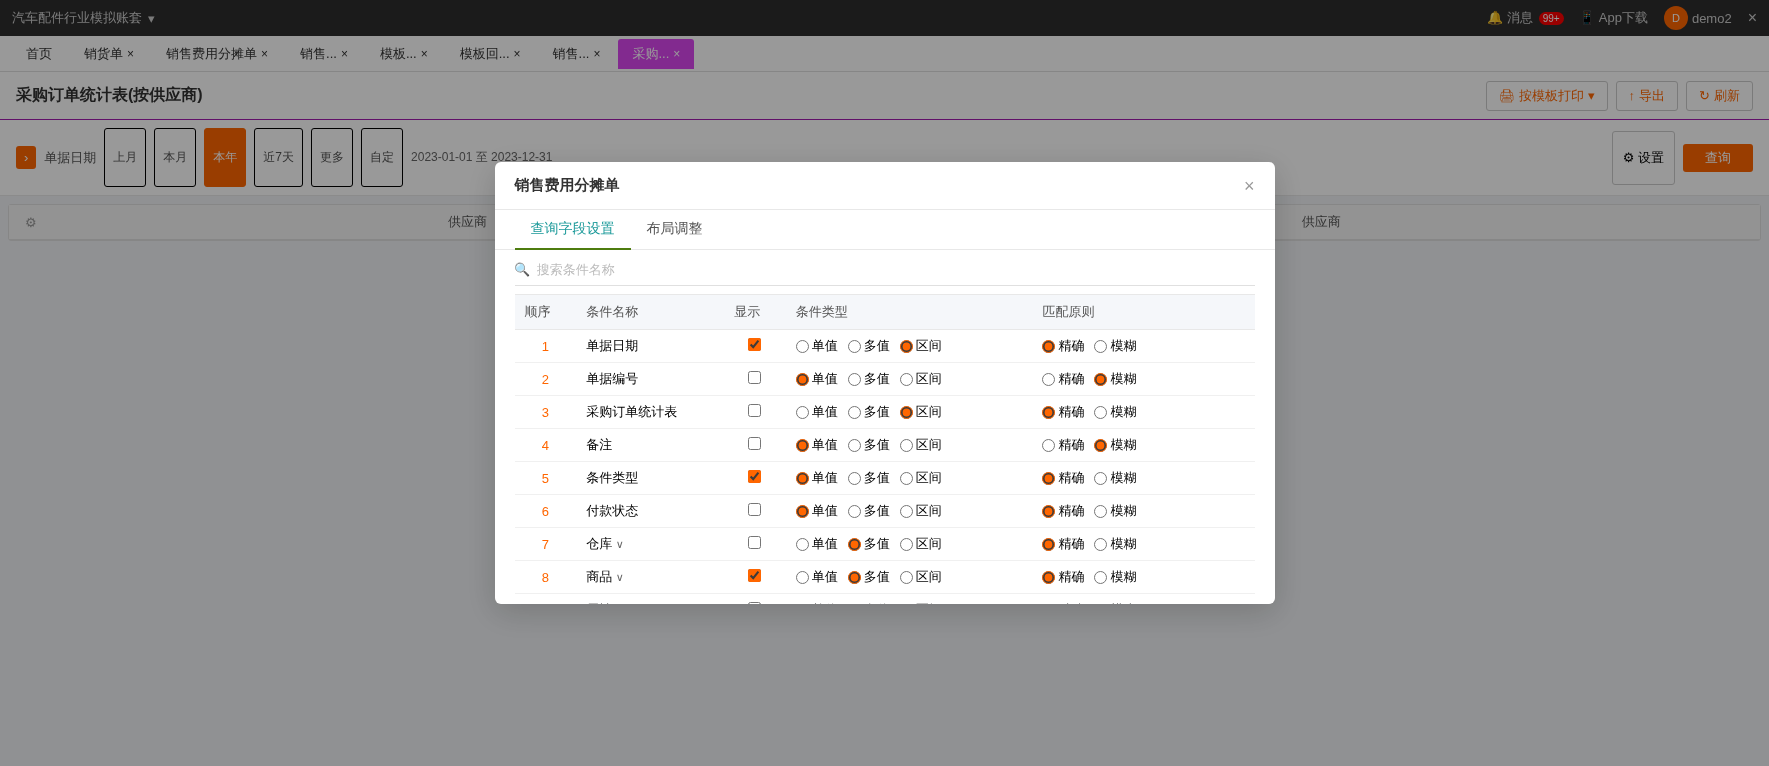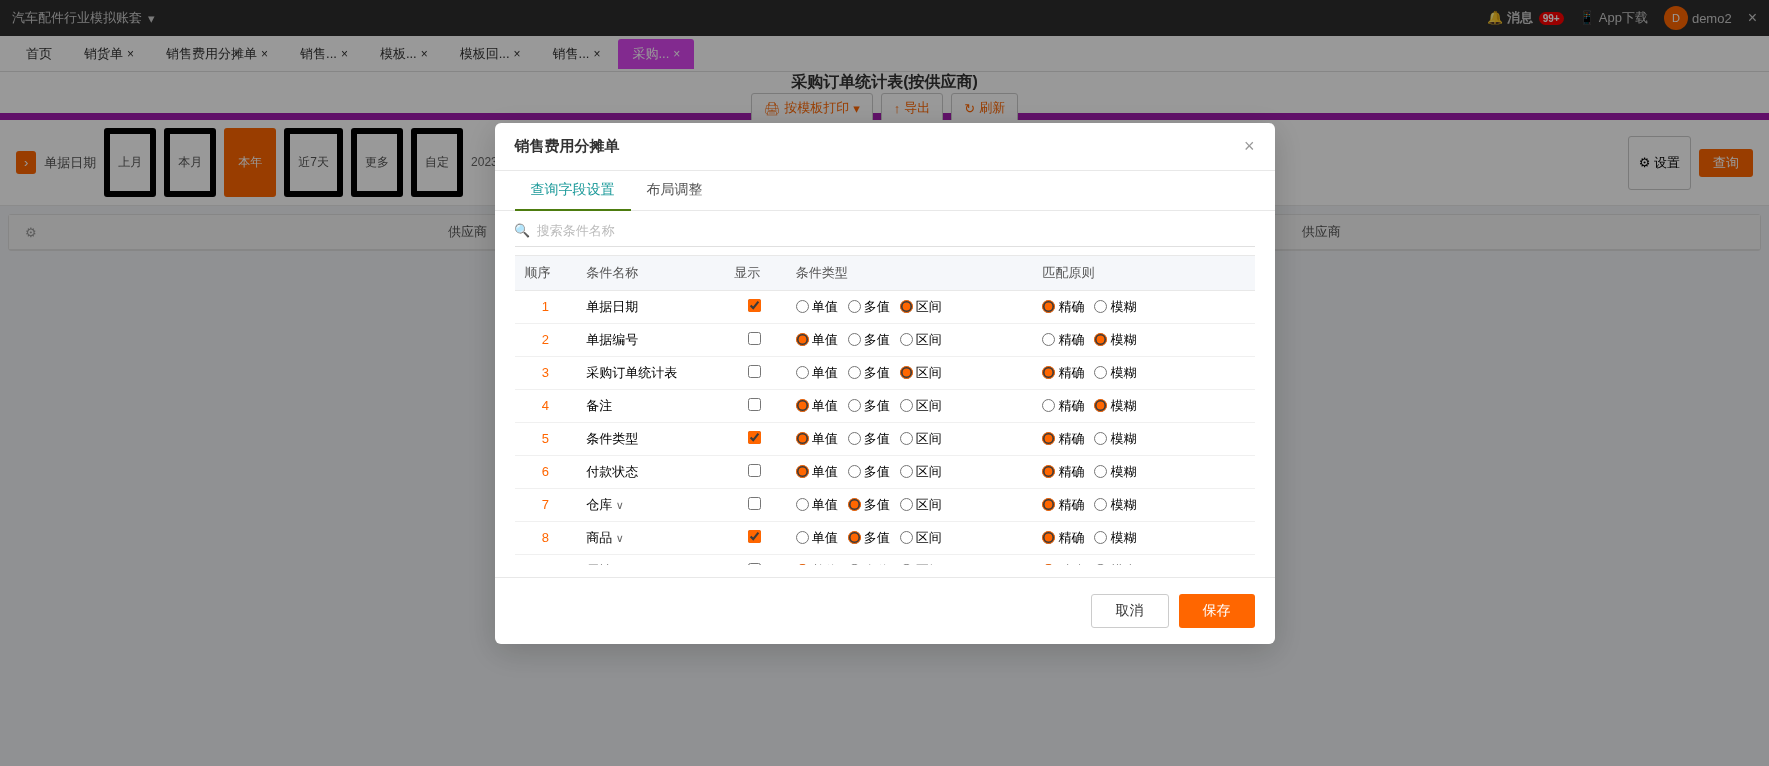--- a/index.html
+++ b/index.html
@@ -42,40 +42,39 @@
     .tab-close { font-size: 12px; color: inherit; cursor: pointer; }
 
     
     .page-header {
       height: 48px;
       background: #fff;
       display: flex;
       align-items: center;
       padding: 0 16px;
       justify-content: space-between;
-      border-bottom: 7px solid #a21caf;
-      flex-direction: column;
+      border-bottom: 1px solid #a21caf;
     }
     .page-title { font-size: 16px; font-weight: bold; color: #333; }
     .page-actions { display: flex; align-items: center; gap: 8px; }
     .btn-print { border: 1px solid #ccc; background: #fff; padding: 5px 12px; border-radius: 3px; font-size: 13px; cursor: pointer; display: flex; align-items: center; gap: 4px; color: #f60; }
     .btn-export { border: 1px solid #ccc; background: #fff; padding: 5px 12px; border-radius: 3px; font-size: 13px; cursor: pointer; color: #f60; display: flex; align-items: center; gap: 4px; }
     .btn-refresh { border: 1px solid #ccc; background: #fff; padding: 5px 12px; border-radius: 3px; font-size: 13px; cursor: pointer; color: #f60; display: flex; align-items: center; gap: 4px; }
 
     
     .filter-bar {
       background: #fff;
       padding: 8px 16px;
       display: flex;
       align-items: center;
       gap: 8px;
       border-bottom: 1px solid #e8e8e8;
     }
     .filter-toggle { background: #f60; color: #fff; border: none; padding: 4px 8px; border-radius: 3px; cursor: pointer; font-size: 13px; }
-    .filter-date-btn { padding: 20px 8px; border: 6px solid #000000; border-radius: 3px; cursor: pointer; font-size: 12px; color: #555; background: #fff; }
+    .filter-date-btn { padding: 20px 8px; border: 1px solid #000000; border-radius: 3px; cursor: pointer; font-size: 12px; color: #555; background: #fff; }
     .filter-date-btn.active { background: #f60; color: #fff; border-color: #f60; }
     .filter-date-range { color: #666; font-size: 12px; }
     .btn-settings { border: 1px solid #ccc; background: #fff; padding: 17px 10px; border-radius: 3px; cursor: pointer; font-size: 13px; }
 
     
     .table-area { background: #fff; margin: 8px; border: 1px solid #e0e0e0; border-radius: 3px; }
     .table-header-row { display: flex; background: #f5f5f5; border-bottom: 1px solid #e0e0e0; padding: 8px 16px; align-items: center; gap: 8px; }
     .gear-icon { color: #999; }
     .col-header { font-size: 13px; color: #555; font-weight: 500; flex: 1; text-align: center; }
     .col-header:first-child { flex: 0 0 80px; }
@@ -217,21 +216,21 @@
   </style>
 </head>
 <body>
 
 <div class="top-bar">
   <div class="top-bar-left">
     <span>汽车配件行业模拟账套</span>
     <span style="cursor:pointer;">▾</span>
   </div>
   <div class="top-bar-right">
-    <span style="cursor:pointer;font-weight:bold;">
+    <span style="cursor:pointer;">
       <span>🔔</span>
       <span>消息</span>
       <span class="badge">99+</span>
     </span>
     <span style="cursor:pointer;text-align:center;">
       <span>📱</span>
       <span>App下载</span>
     </span>
     <span style="cursor:pointer; display:flex; align-items:center; gap:4px;">
       <span style="width:24px;height:24px;background:#f60;border-radius:50%;display:inline-flex;align-items:center;justify-content:center;color:#fff;font-size:11px;">D</span>
@@ -314,21 +313,21 @@
   </button>
   <button class="filter-date-btn">
     <span>自定</span>
   </button>
   <span class="filter-date-range">2023-01-01 至 2023-12-31</span>
   <span style="flex:1;"></span>
   <button class="btn-settings">
     <span>⚙</span>
     <span>设置</span>
   </button>
-  <button class="btn-save" style="border:none; background:#f60; color:#fff; padding:5px 14px; border-radius:3px; cursor:pointer; font-size:13px;">
+  <button class="btn-save" style="border:none; background:#f60; color:#fff; padding:5px 22px; border-radius:3px; cursor:pointer; font-size:13px;">
     <span>查询</span>
   </button>
 </div>
 
 <div class="table-area">
   <div class="table-header-row">
     <span class="gear-icon">⚙</span>
     <span class="col-header">供应商</span>
     <span class="col-header">供应商</span>
   </div>
@@ -676,22 +675,14 @@
                       <span>模糊</span>
                     </label>
                   </div>
                 </td>
               </tr>
             </tbody>
         </table>
       </div>
     </div>
 
-    <div class="dialog-footer">
-      <button class="btn-cancel">
-        <span>取消</span>
-      </button>
-      <button class="btn-save">
-        <span>保存</span>
-      </button>
-    </div>
   </div>
 </div>
 
 </body></html>

